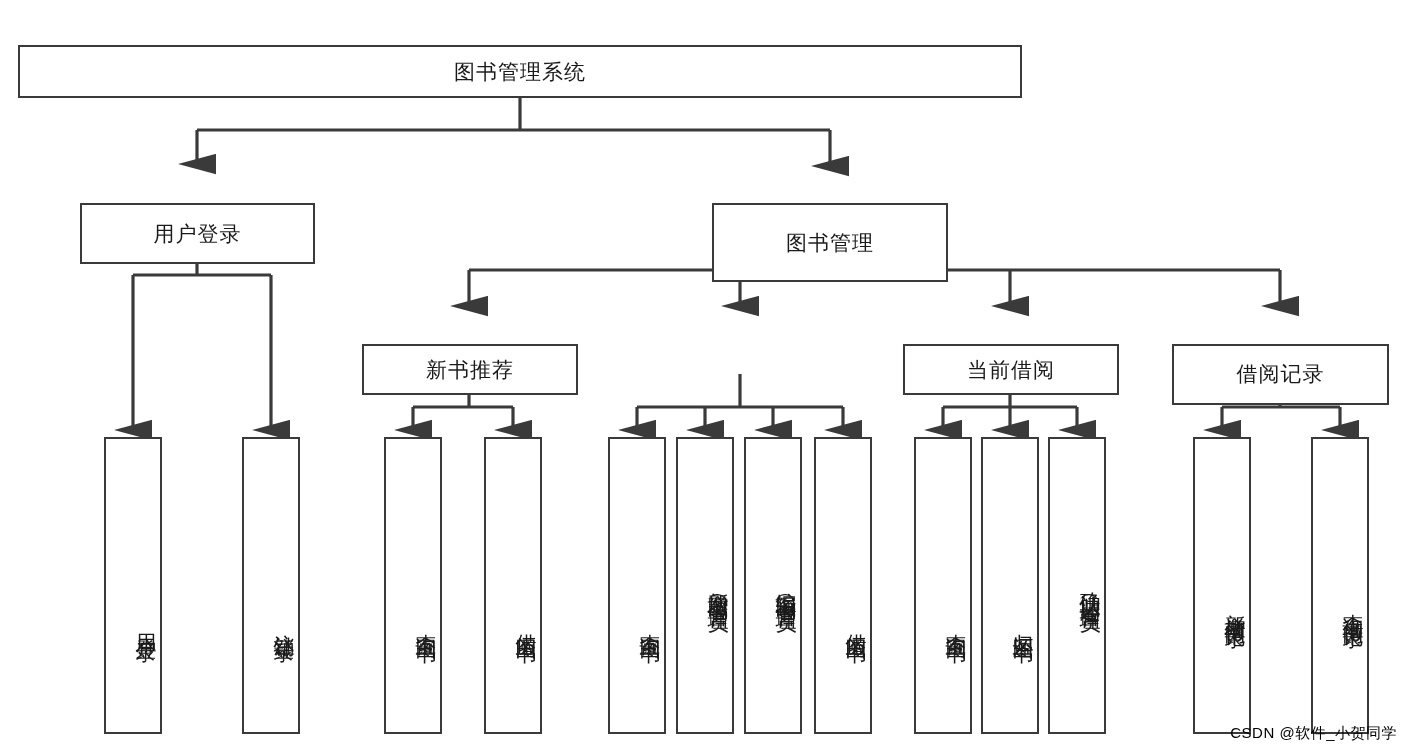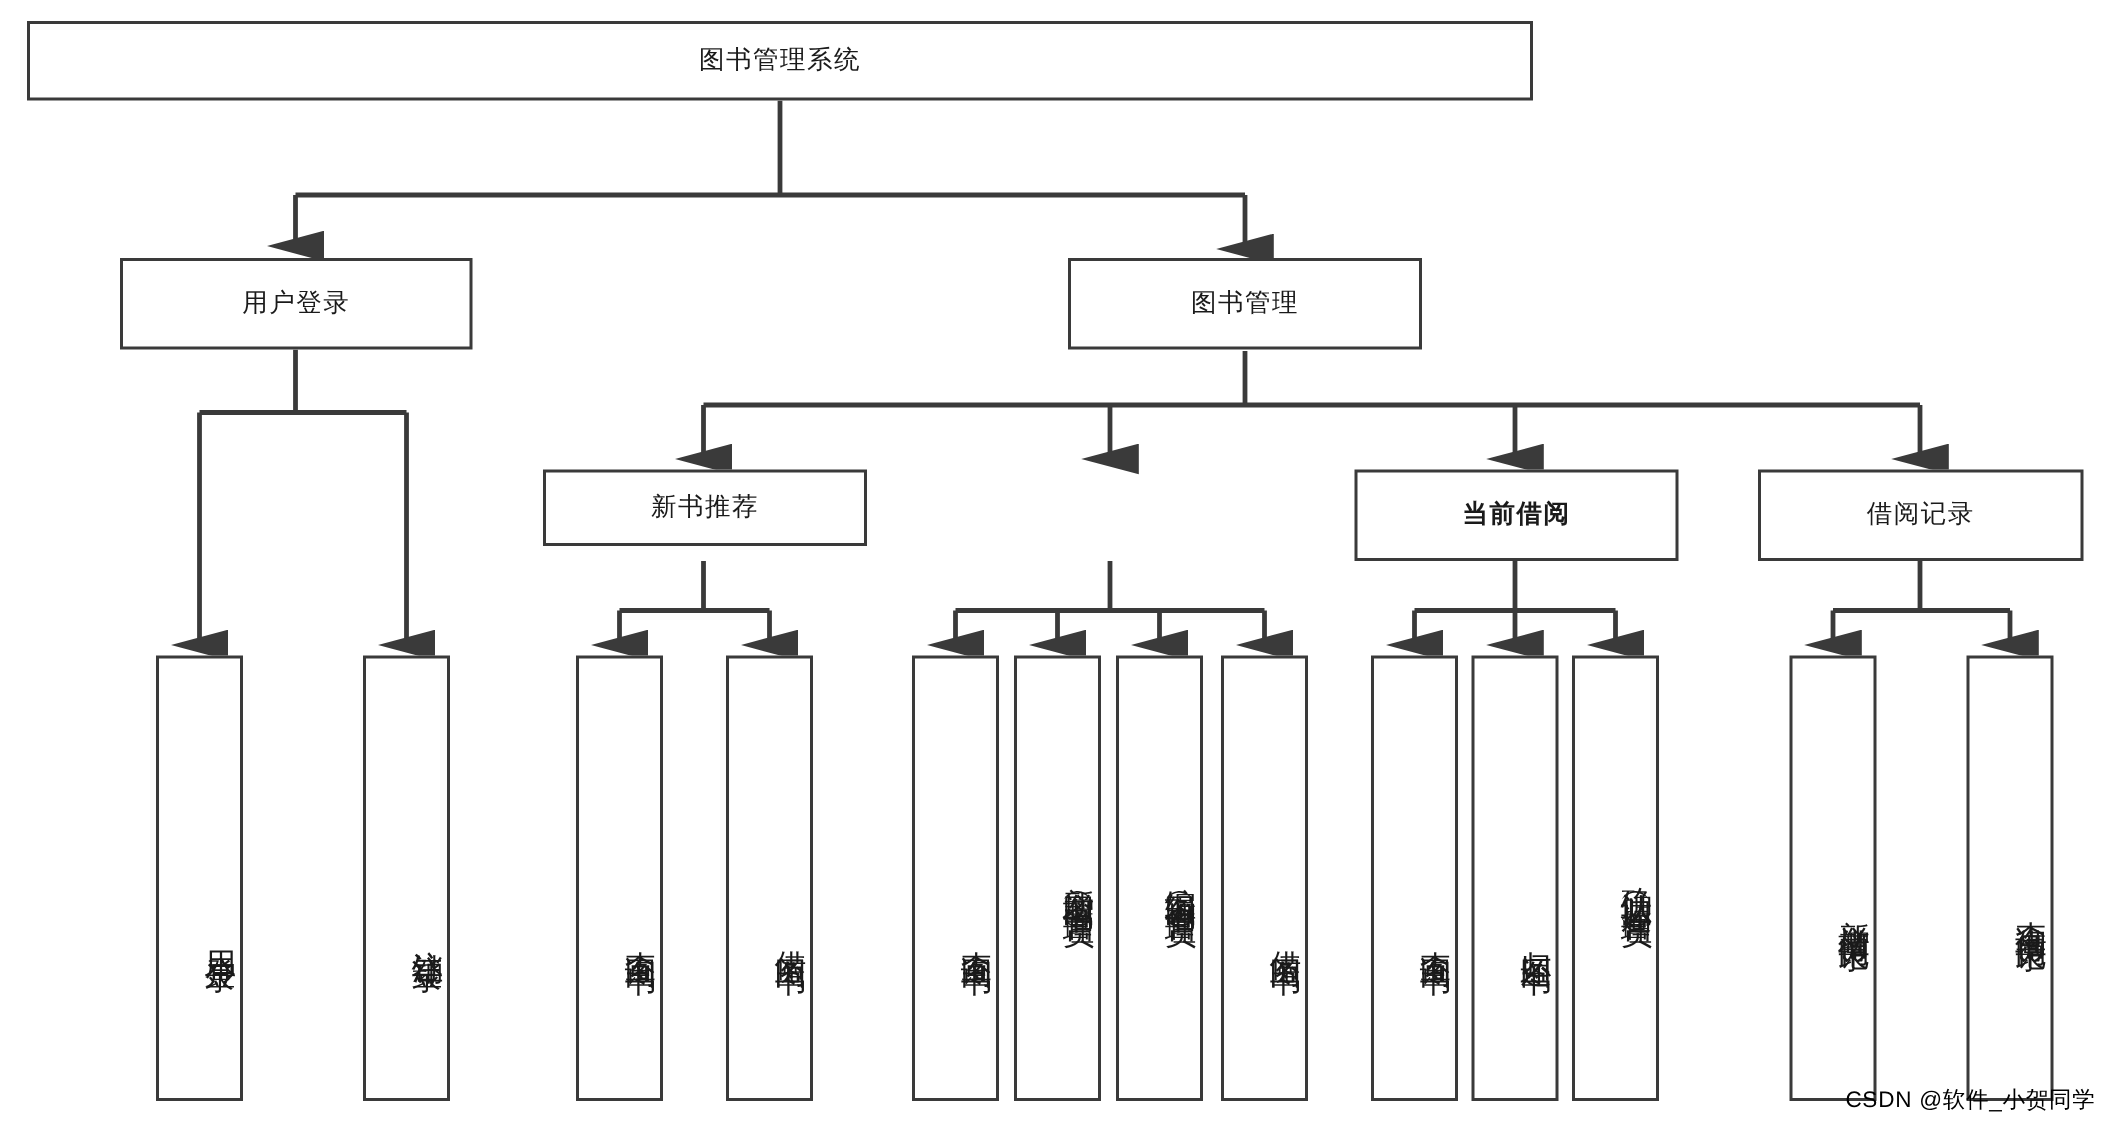--- a/index.html
+++ b/index.html
@@ -25,23 +25,24 @@
     position: absolute;
     border: 2px solid #3a3a3a;
     background: #ffffff;
     display: flex;
     align-items: center;
     justify-content: center;
     color: #1a1a1a;
     z-index: 2;
   }
   .node.horizontal {
-    font-size: 17px;
+    font-size: 21px;
     letter-spacing: 1px;
     line-height: 1.2;
+    margin-top: 31px;
   }
   .node.vertical {
     writing-mode: vertical-rl;
     text-orientation: upright;
     font-size: 21px;
     letter-spacing: 3px;
     padding-top: 6px;
     align-items: flex-start;
     justify-content: center;
   }
@@ -112,28 +113,28 @@
     </g>
   </svg>
 
   <div class="node horizontal" style="left:18px; top:14px; width:1004px; height:53px;">
     <span>图书管理系统</span>
   </div>
 
   <div class="node horizontal" style="left:80px; top:172px; width:235px; height:61px;">
     <span>用户登录</span>
   </div>
-  <div class="node horizontal" style="left:712px; top:172px; width:236px; height:61px;">
+  <div class="node horizontal" style="left:712px; top:172px; width:236px; height:79px;">
     <span>图书管理</span>
   </div>
 
   <div class="node horizontal" style="left:362px; top:313px; width:216px; height:51px;">
     <span>新书推荐</span>
   </div>
-  <div class="node horizontal" style="left:903px; top:313px; width:216px; height:61px;font-weight:bold;">
+  <div class="node horizontal" style="left:903px; top:313px; width:216px; height:51px;">
     <span>当前借阅</span>
   </div>
   <div class="node horizontal" style="left:1172px; top:313px; width:217px; height:61px;font-family:Liberation Serif, serif;">
     <span>借阅记录</span>
   </div>
 
   <div class="node vertical" style="left:104px; top:437px; width:58px; height:297px; padding-top:74px;">
     <span>用户登录</span>
   </div>
   <div class="node vertical" style="left:242px; top:437px; width:58px; height:297px; padding-top:74px;">

